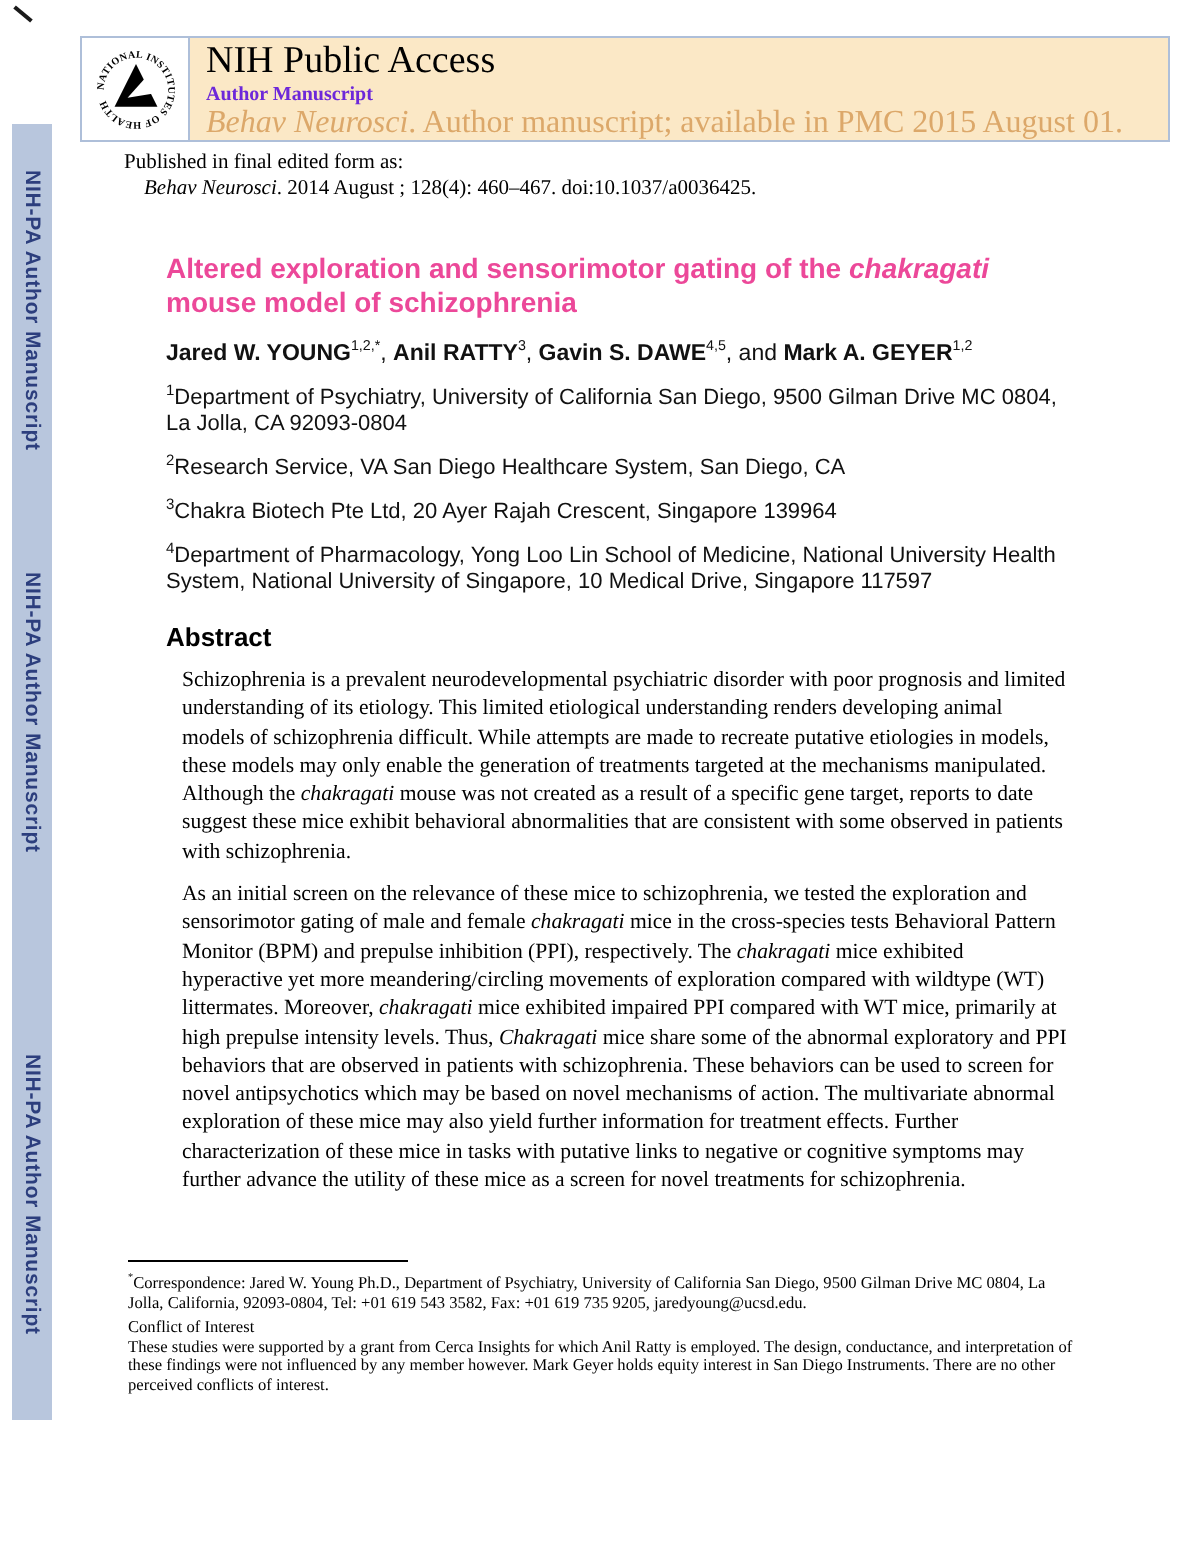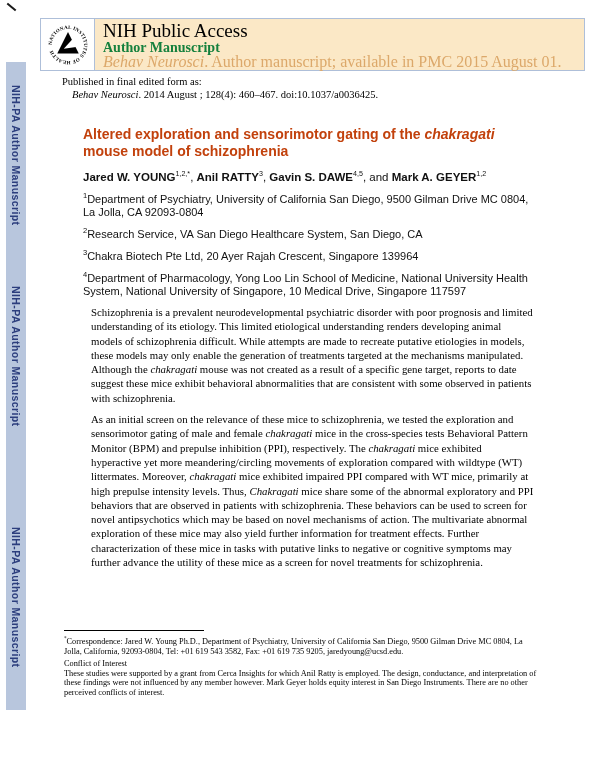--- a/index.html
+++ b/index.html
@@ -19,29 +19,29 @@
     display:flex;align-items:center;justify-content:center;white-space:nowrap;
   }
   .sb1{top:73px}.sb2{top:274px}.sb3{top:515px}
   
   .banner{position:absolute;left:40px;top:18px;width:545px;height:53px;
     border:1px solid #aebfd9;box-sizing:border-box;}
   .logo-box{position:absolute;left:0;top:0;width:53px;height:51px;background:#fff;
     border-right:1px solid #aebfd9;display:flex;align-items:center;justify-content:center;}
   .banner-text{position:absolute;left:62px;top:1px;right:4px;}
   .banner-title{font-family:"Liberation Serif",serif;font-size:19px;line-height:21px;color:#000;}
-  .banner-subtitle{font-family:"Liberation Serif",serif;font-size:14px;font-weight:bold;line-height:14px;color:#15803d;}
+  .banner-subtitle{font-family:"Liberation Serif",serif;font-size:10px;font-weight:bold;line-height:14px;color:#6d28d9;}
   .banner-citation{font-family:"Liberation Serif",serif;font-size:16px;line-height:13px;}
   
   .published{position:absolute;left:62px;top:75px;width:480px;
     font-family:Liberation Serif, serif;font-size:10.5px;line-height:13px;color:#000;}
   .published .cite{padding-left:10px;}
   
   .content{position:absolute;left:83px;top:126px;width:460px;}
-  .article-title{font-size:14px;font-weight:bold;line-height:16.5px;margin:0;color:#c2410c;}
+  .article-title{font-size:14px;font-weight:bold;line-height:16.5px;margin:0;color:#ec4899;}
   .authors{margin-top:12px;font-size:11.5px;line-height:13px;}
   .affil{margin-top:9px;font-size:11px;line-height:13px;}
   .affil .supn{vertical-align:super;font-size:7.5px;line-height:0;}
   .abstract-heading{margin-top:13px;font-size:13px;font-weight:bold;color:#000;}
   .abs-para{margin:7px 0 0 8px;width:443px;
     font-family:"Liberation Serif",serif;font-size:10.8px;line-height:14.3px;color:#000;
     text-align:left;}
   
   .footnote{position:absolute;left:64px;top:630px;width:478px;
     font-family:"Liberation Serif",serif;font-size:8.3px;line-height:9.6px;color:#000;}
@@ -90,20 +90,21 @@
 <div class="content">
   <h1 class="article-title"><span>Altered exploration and sensorimotor gating of the </span><span class="seg-i">chakragati</span><span> mouse model of schizophrenia</span></h1>
 
   <div class="authors"><span class="seg-b">Jared W. YOUNG</span><span class="seg-sup">1,2,*</span><span>, </span><span class="seg-b">Anil RATTY</span><span class="seg-sup">3</span><span>, </span><span class="seg-b">Gavin S. DAWE</span><span class="seg-sup">4,5</span><span>, and </span><span class="seg-b">Mark A. GEYER</span><span class="seg-sup">1,2</span></div>
 
   <div class="affil"><span class="supn">1</span><span>Department of Psychiatry, University of California San Diego, 9500 Gilman Drive MC 0804, La Jolla, CA 92093-0804</span></div>
   <div class="affil"><span class="supn">2</span><span>Research Service, VA San Diego Healthcare System, San Diego, CA</span></div>
   <div class="affil"><span class="supn">3</span><span>Chakra Biotech Pte Ltd, 20 Ayer Rajah Crescent, Singapore 139964</span></div>
   <div class="affil"><span class="supn">4</span><span>Department of Pharmacology, Yong Loo Lin School of Medicine, National University Health System, National University of Singapore, 10 Medical Drive, Singapore 117597</span></div>
 
+  <div class="abstract-heading">Abstract</div>
 
   <p class="abs-para"><span>Schizophrenia is a prevalent neurodevelopmental psychiatric disorder with poor prognosis and limited understanding of its etiology. This limited etiological understanding renders developing animal models of schizophrenia difficult. While attempts are made to recreate putative etiologies in models, these models may only enable the generation of treatments targeted at the mechanisms manipulated. Although the </span><span class="seg-i">chakragati</span><span> mouse was not created as a result of a specific gene target, reports to date suggest these mice exhibit behavioral abnormalities that are consistent with some observed in patients with schizophrenia.</span></p>
   <p class="abs-para"><span>As an initial screen on the relevance of these mice to schizophrenia, we tested the exploration and sensorimotor gating of male and female </span><span class="seg-i">chakragati</span><span> mice in the cross-species tests Behavioral Pattern Monitor (BPM) and prepulse inhibition (PPI), respectively. The </span><span class="seg-i">chakragati</span><span> mice exhibited hyperactive yet more meandering/circling movements of exploration compared with wildtype (WT) littermates. Moreover, </span><span class="seg-i">chakragati</span><span> mice exhibited impaired PPI compared with WT mice, primarily at high prepulse intensity levels. Thus, </span><span class="seg-i">Chakragati</span><span> mice share some of the abnormal exploratory and PPI behaviors that are observed in patients with schizophrenia. These behaviors can be used to screen for novel antipsychotics which may be based on novel mechanisms of action. The multivariate abnormal exploration of these mice may also yield further information for treatment effects. Further characterization of these mice in tasks with putative links to negative or cognitive symptoms may further advance the utility of these mice as a screen for novel treatments for schizophrenia.</span></p>
 </div>
 
 <div class="footnote">
   <hr class="footnote-rule">
   <div><span class="seg-sup">*</span><span>Correspondence: Jared W. Young Ph.D., Department of Psychiatry, University of California San Diego, 9500 Gilman Drive MC 0804, La Jolla, California, 92093-0804, Tel: +01 619 543 3582, Fax: +01 619 735 9205, jaredyoung@ucsd.edu.</span></div>
   <div class="conflict-heading">Conflict of Interest</div>
   <div>These studies were supported by a grant from Cerca Insights for which Anil Ratty is employed. The design, conductance, and interpretation of these findings were not influenced by any member however. Mark Geyer holds equity interest in San Diego Instruments. There are no other perceived conflicts of interest.</div>

